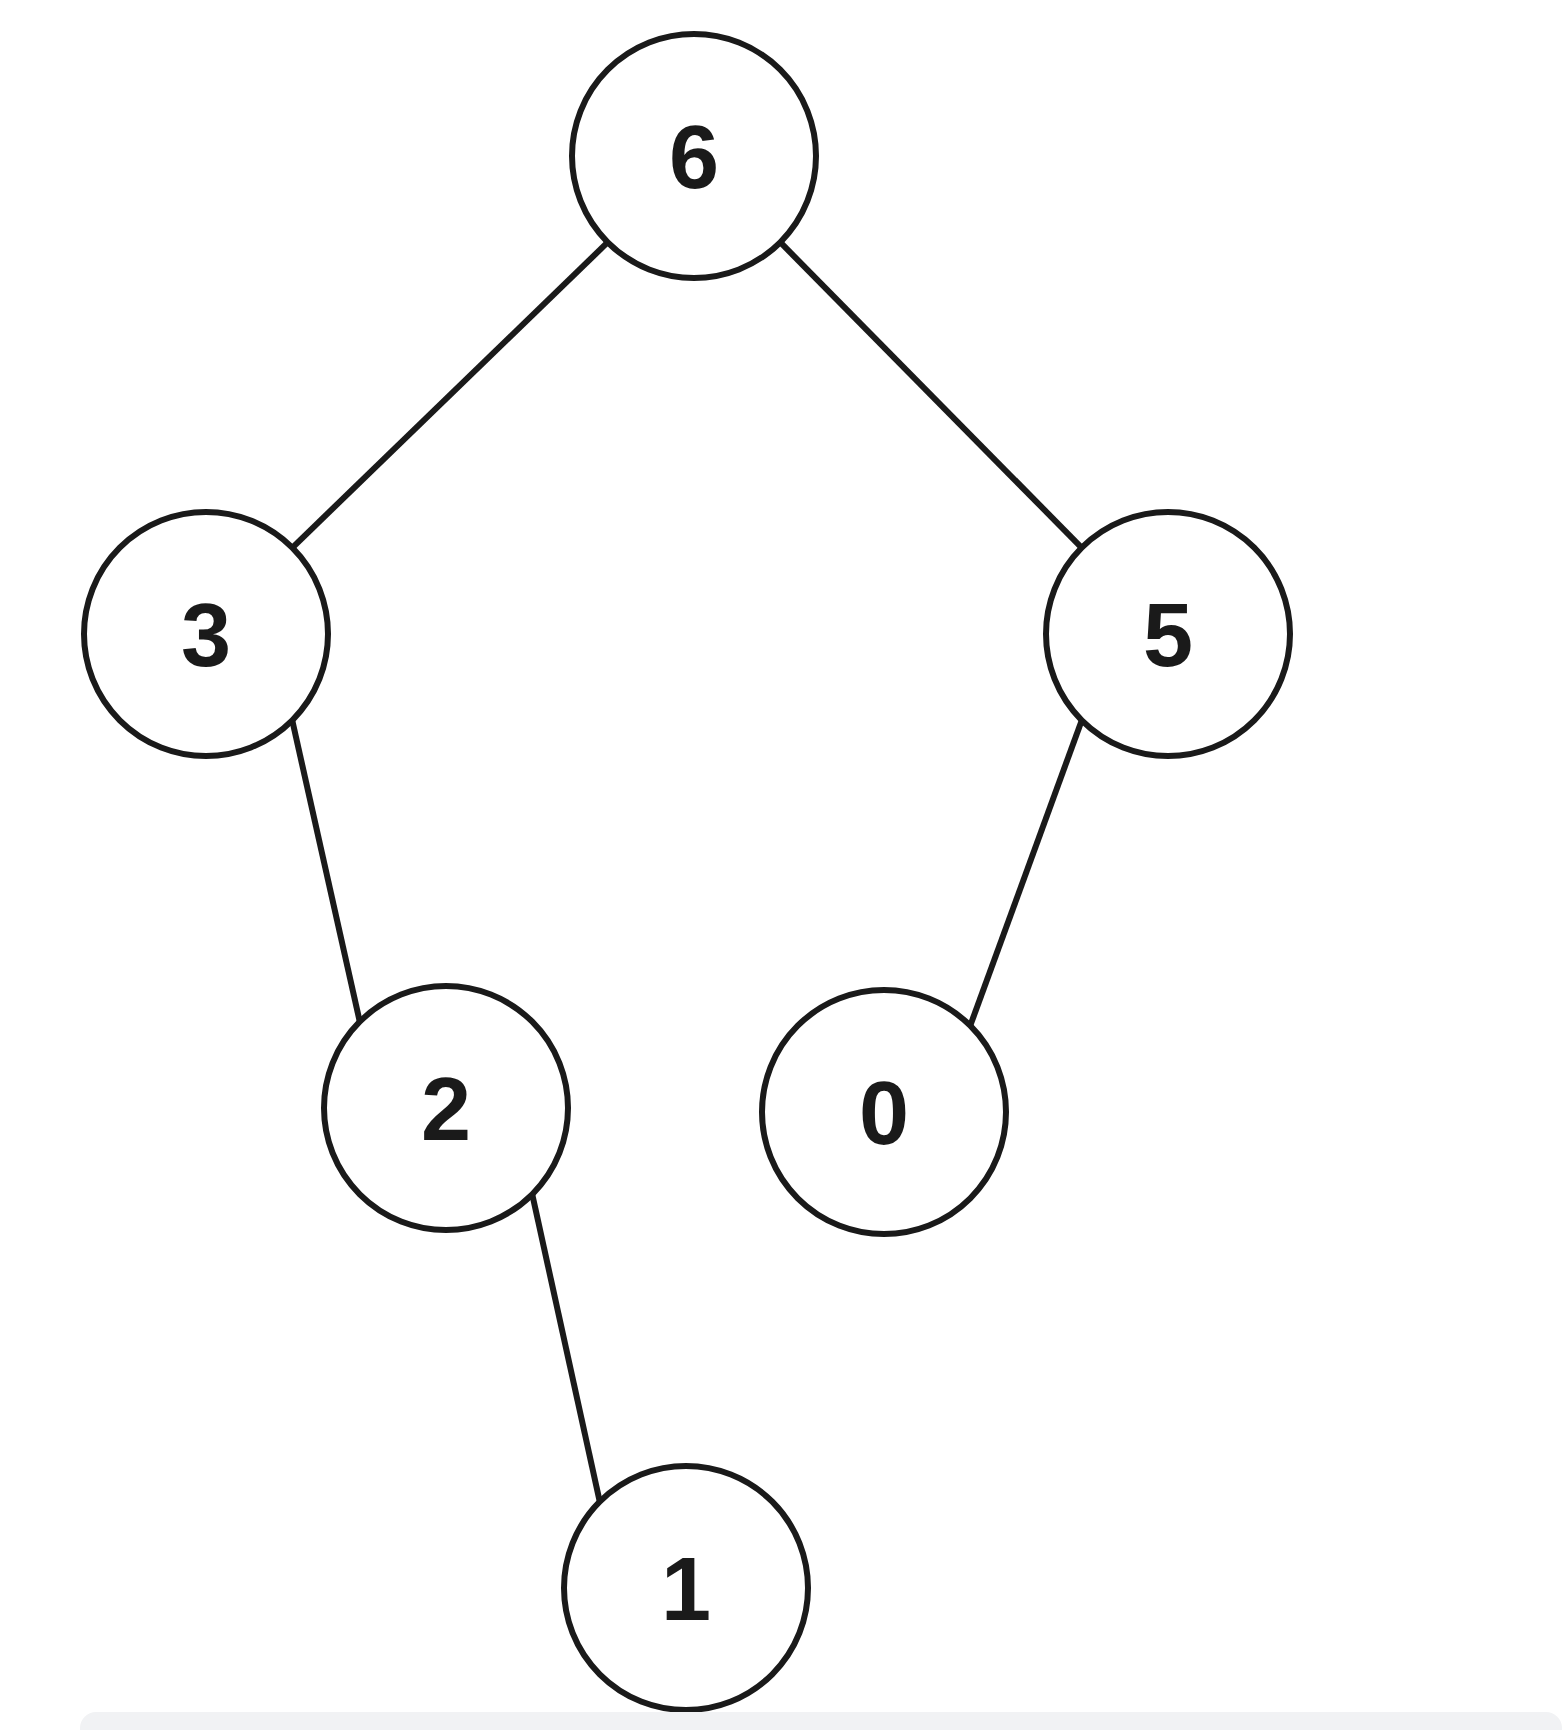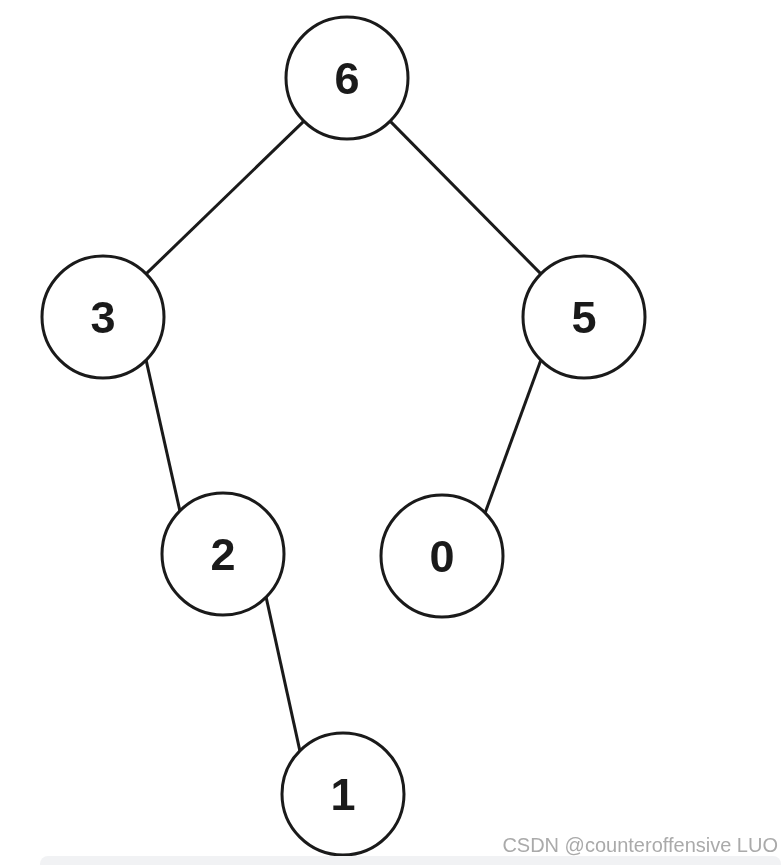--- a/index.html
+++ b/index.html
@@ -92,17 +92,16 @@
       <circle class="node-circle" cx="442" cy="556" r="61"></circle>
       <text class="node-label" x="442" y="556" dy="0.35em">0</text>
     </g>
 
     <g>
       <circle class="node-circle" cx="343" cy="794" r="61"></circle>
       <text class="node-label" x="343" y="794" dy="0.35em">1</text>
     </g>
   </svg>
 
-  <div class="watermark">CSDN @counteroffensive LUO</div>
 
   <div class="bottom-strip"></div>
 
 </div>
 
 </body></html>

